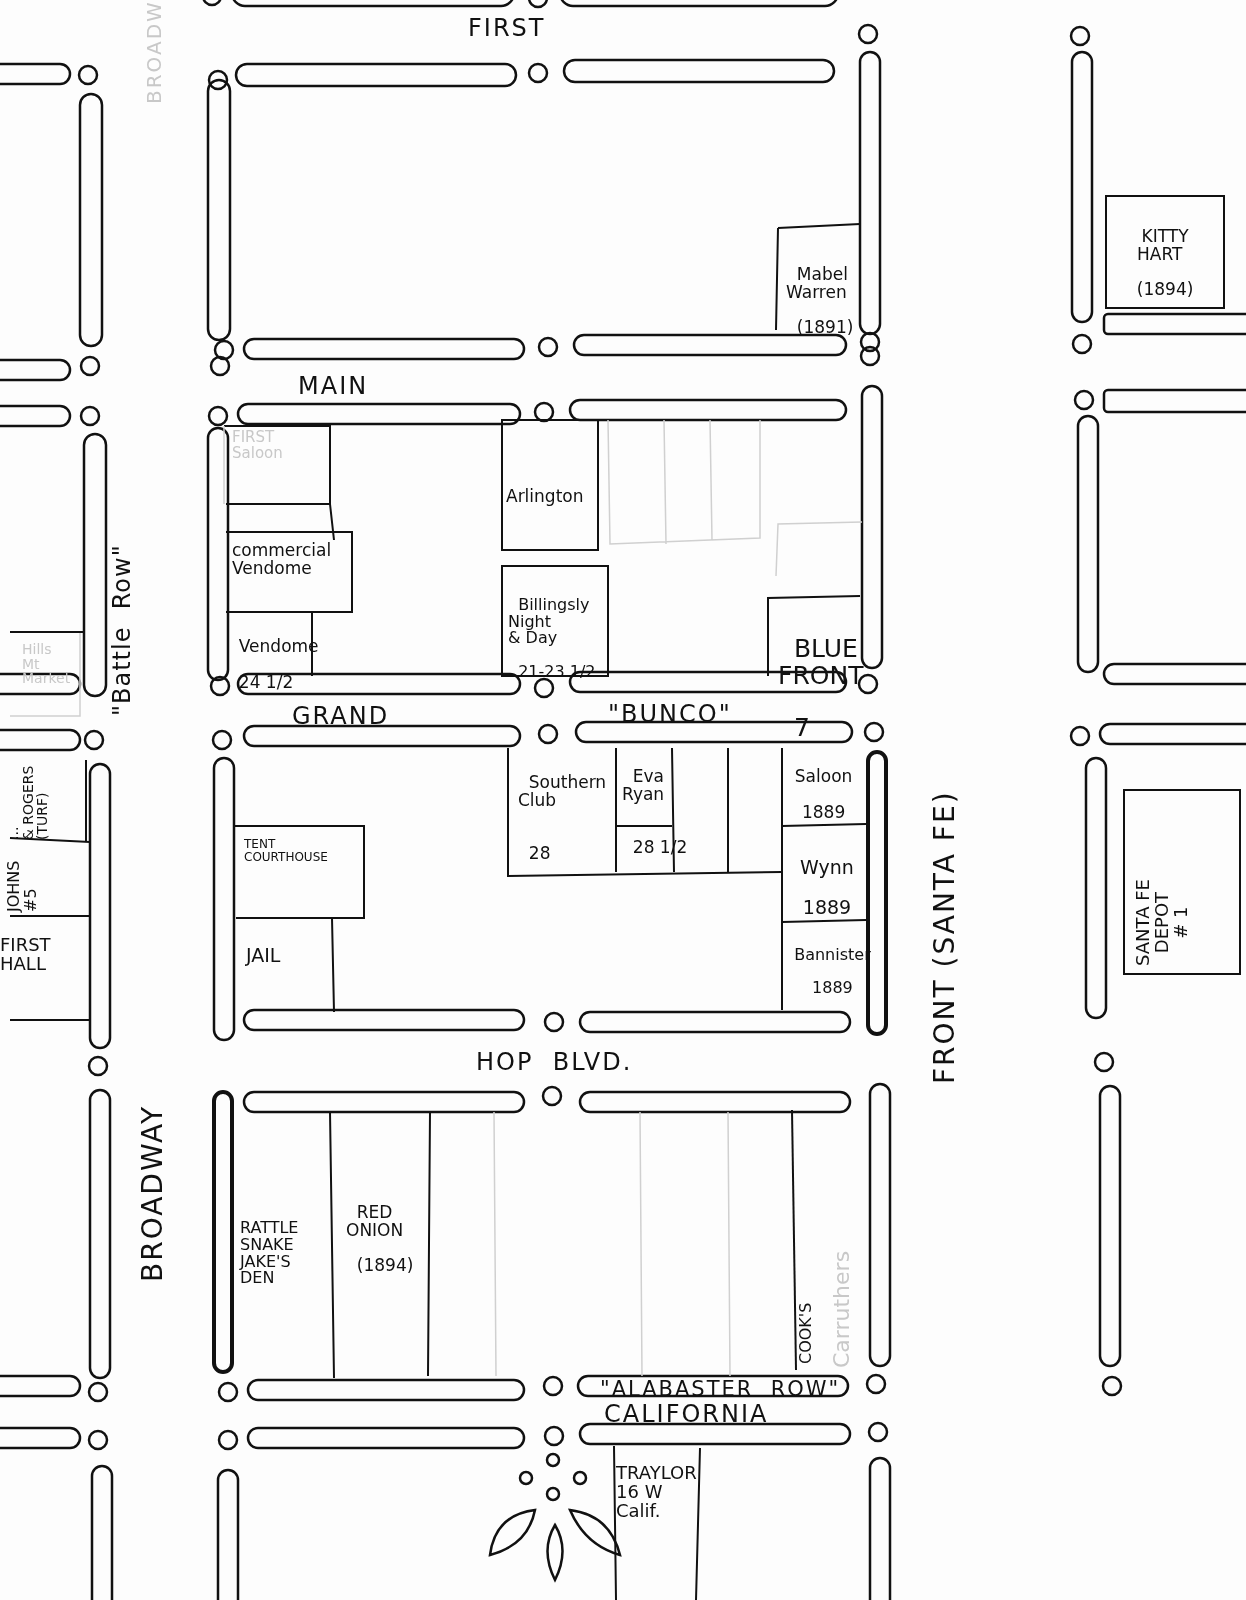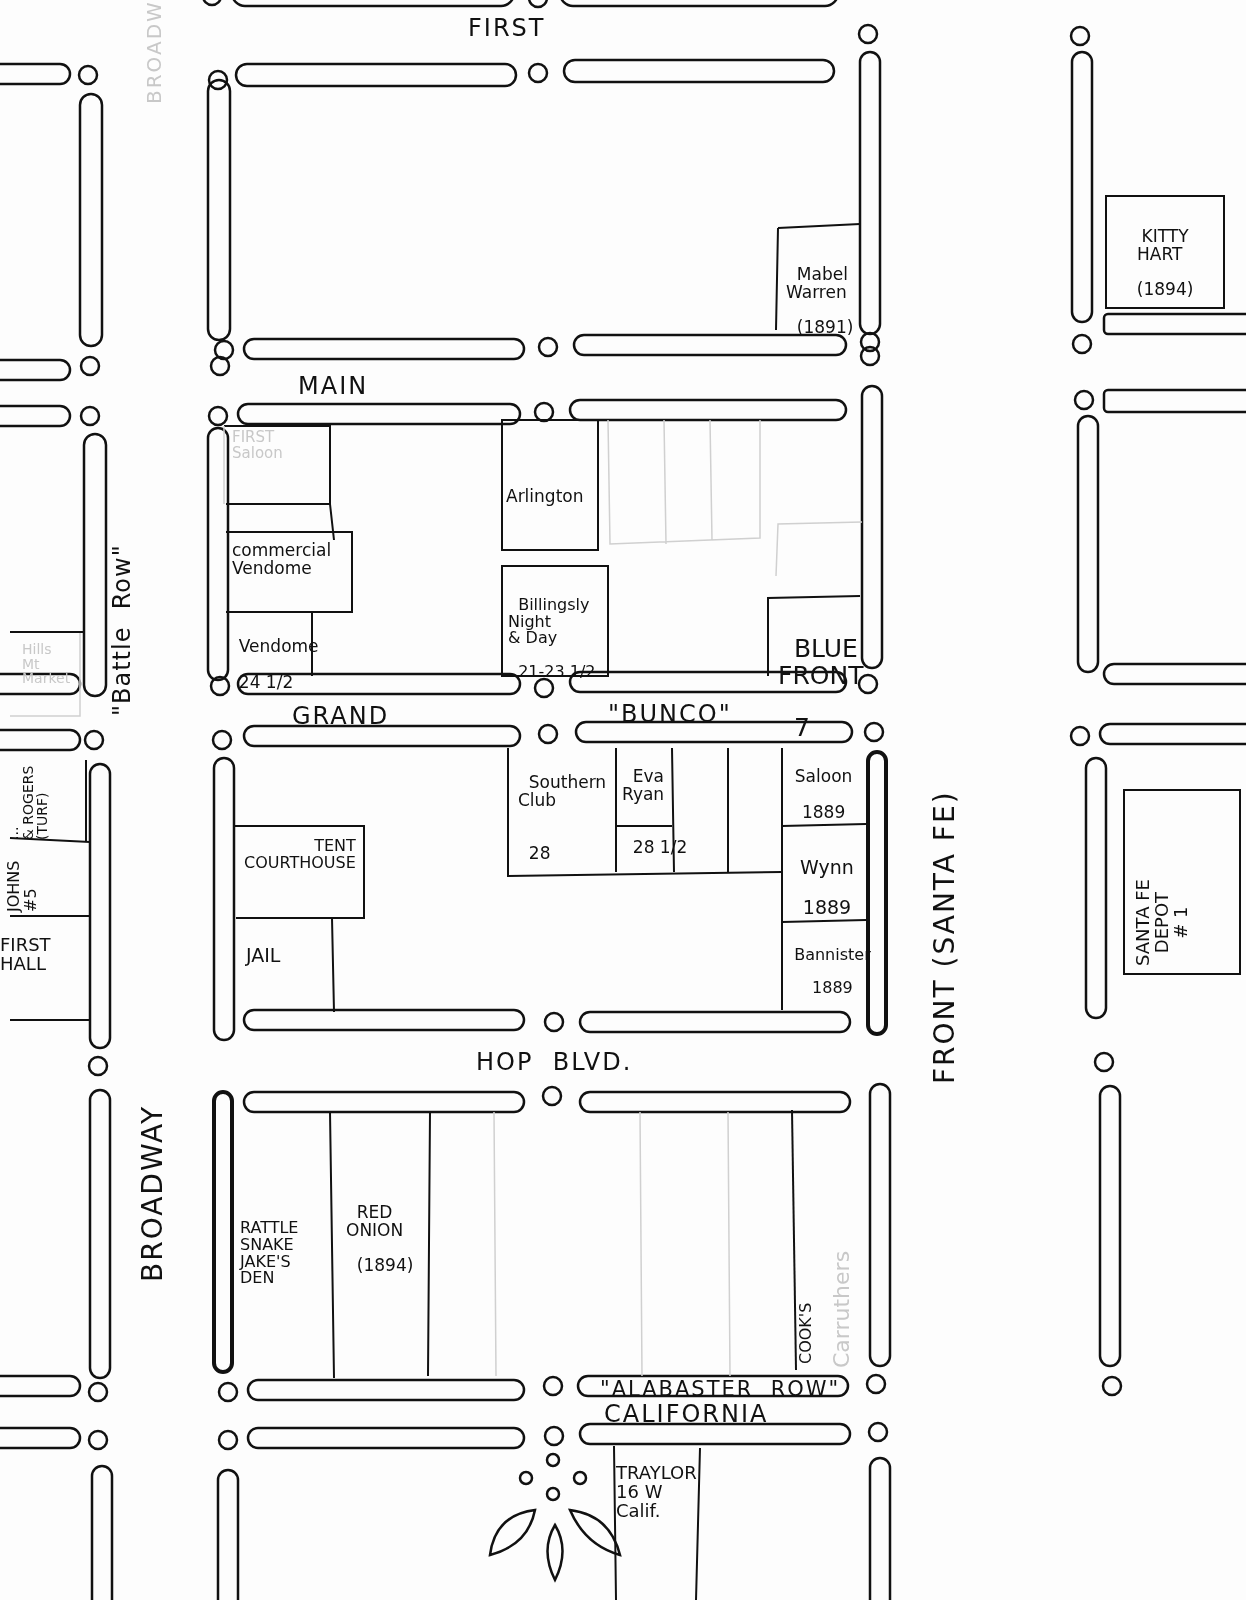--- a/index.html
+++ b/index.html
@@ -243,21 +243,21 @@
   <span>1889</span>
 </div>
 <div class="lbl bld" style="left:788px;top:838px;text-align:center;font-size:19px;">
   <span>Wynn</span><br>
   <span>1889</span>
 </div>
 <div class="lbl bld" style="left:784px;top:930px;text-align:center;font-size:16px;">
   <span>Bannister</span><br>
   <span>1889</span>
 </div>
-<div class="lbl bld" style="left:244px;top:838px;font-size:16px;text-align:right;">TENT
+<div class="lbl bld" style="left:244px;top:838px;font-size:12px;">TENT
 COURTHOUSE</div>
 <div class="lbl bld" style="left:246px;top:946px;font-size:19px;">JAIL</div>
 <div class="lbl bld vert" style="left:1134px;top:966px;font-size:18px;text-align:center;">SANTA FE
 DEPOT
 # 1</div>
 <div class="lbl bld" style="left:240px;top:1176px;font-size:16px;margin-top:44px;">RATTLE
 SNAKE
 JAKE'S
 DEN</div>
 <div class="lbl bld" style="left:346px;top:1186px;font-size:17px;">

